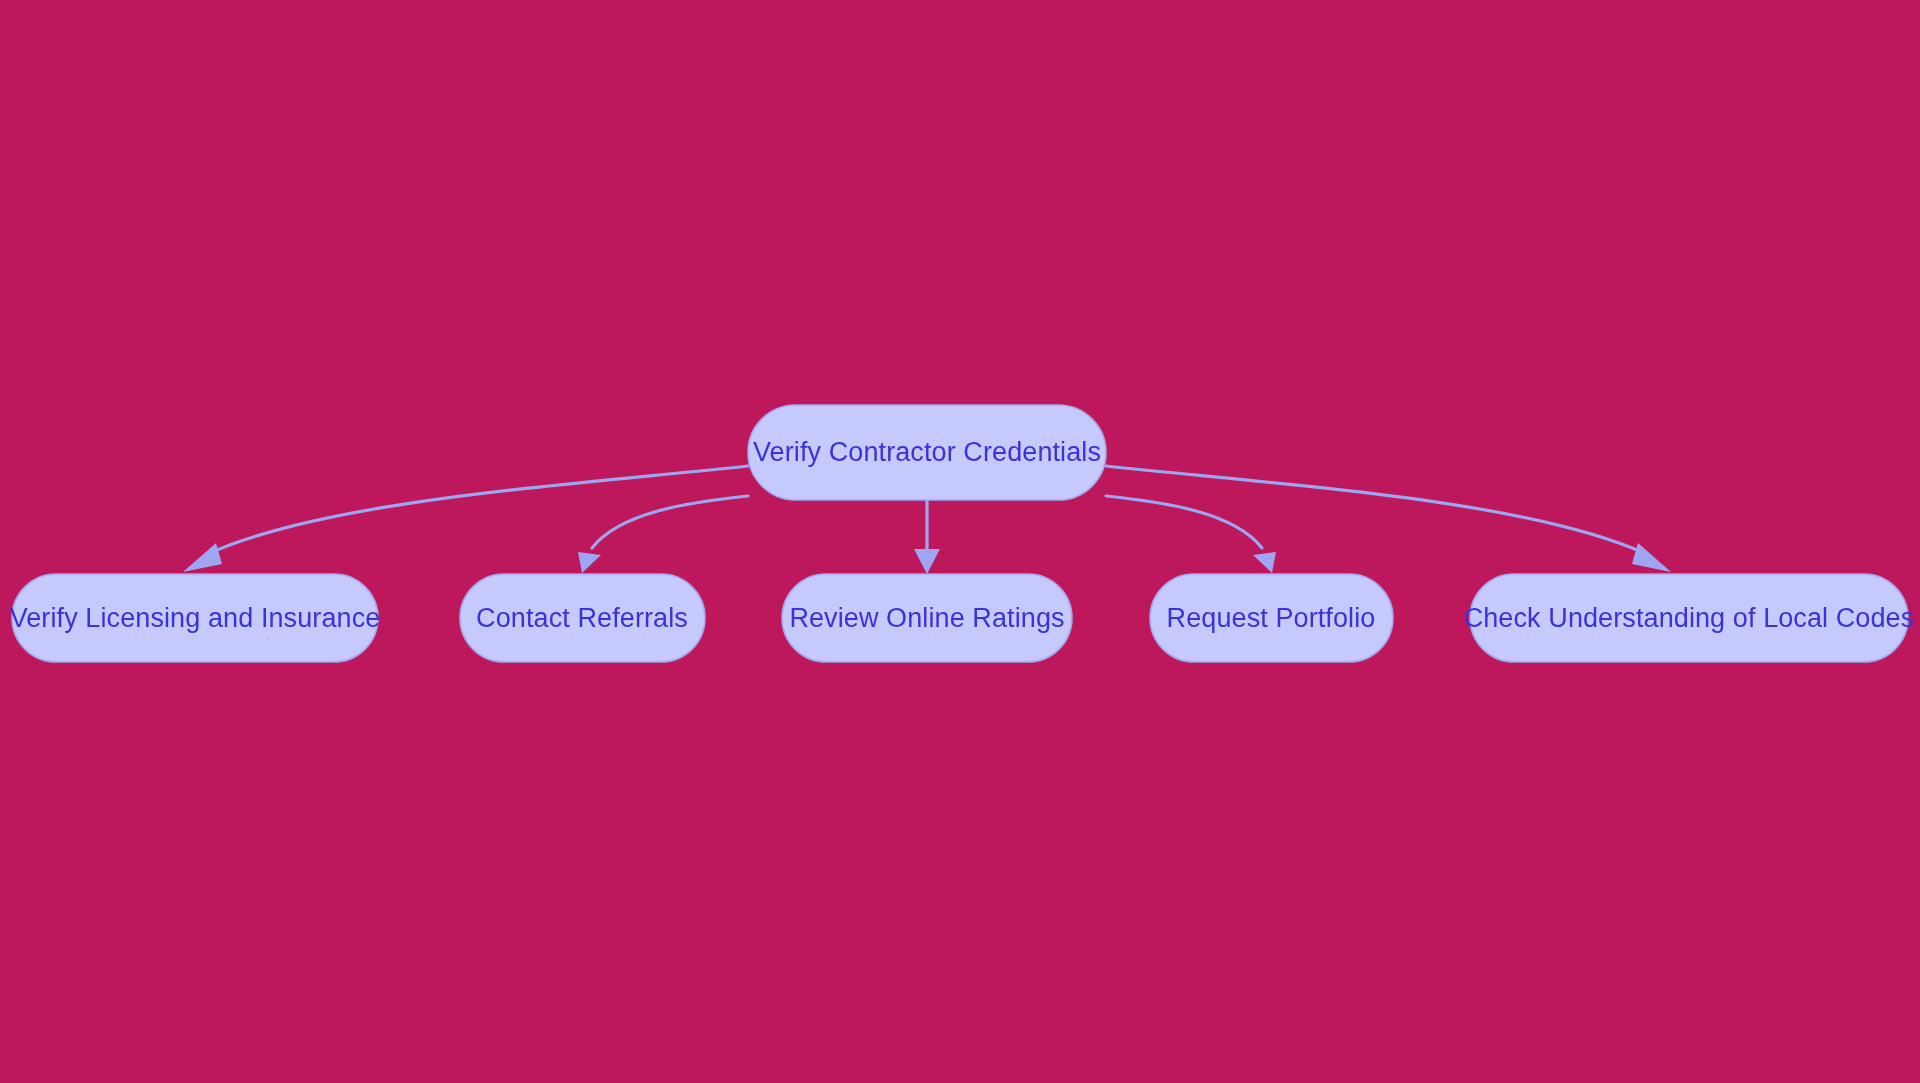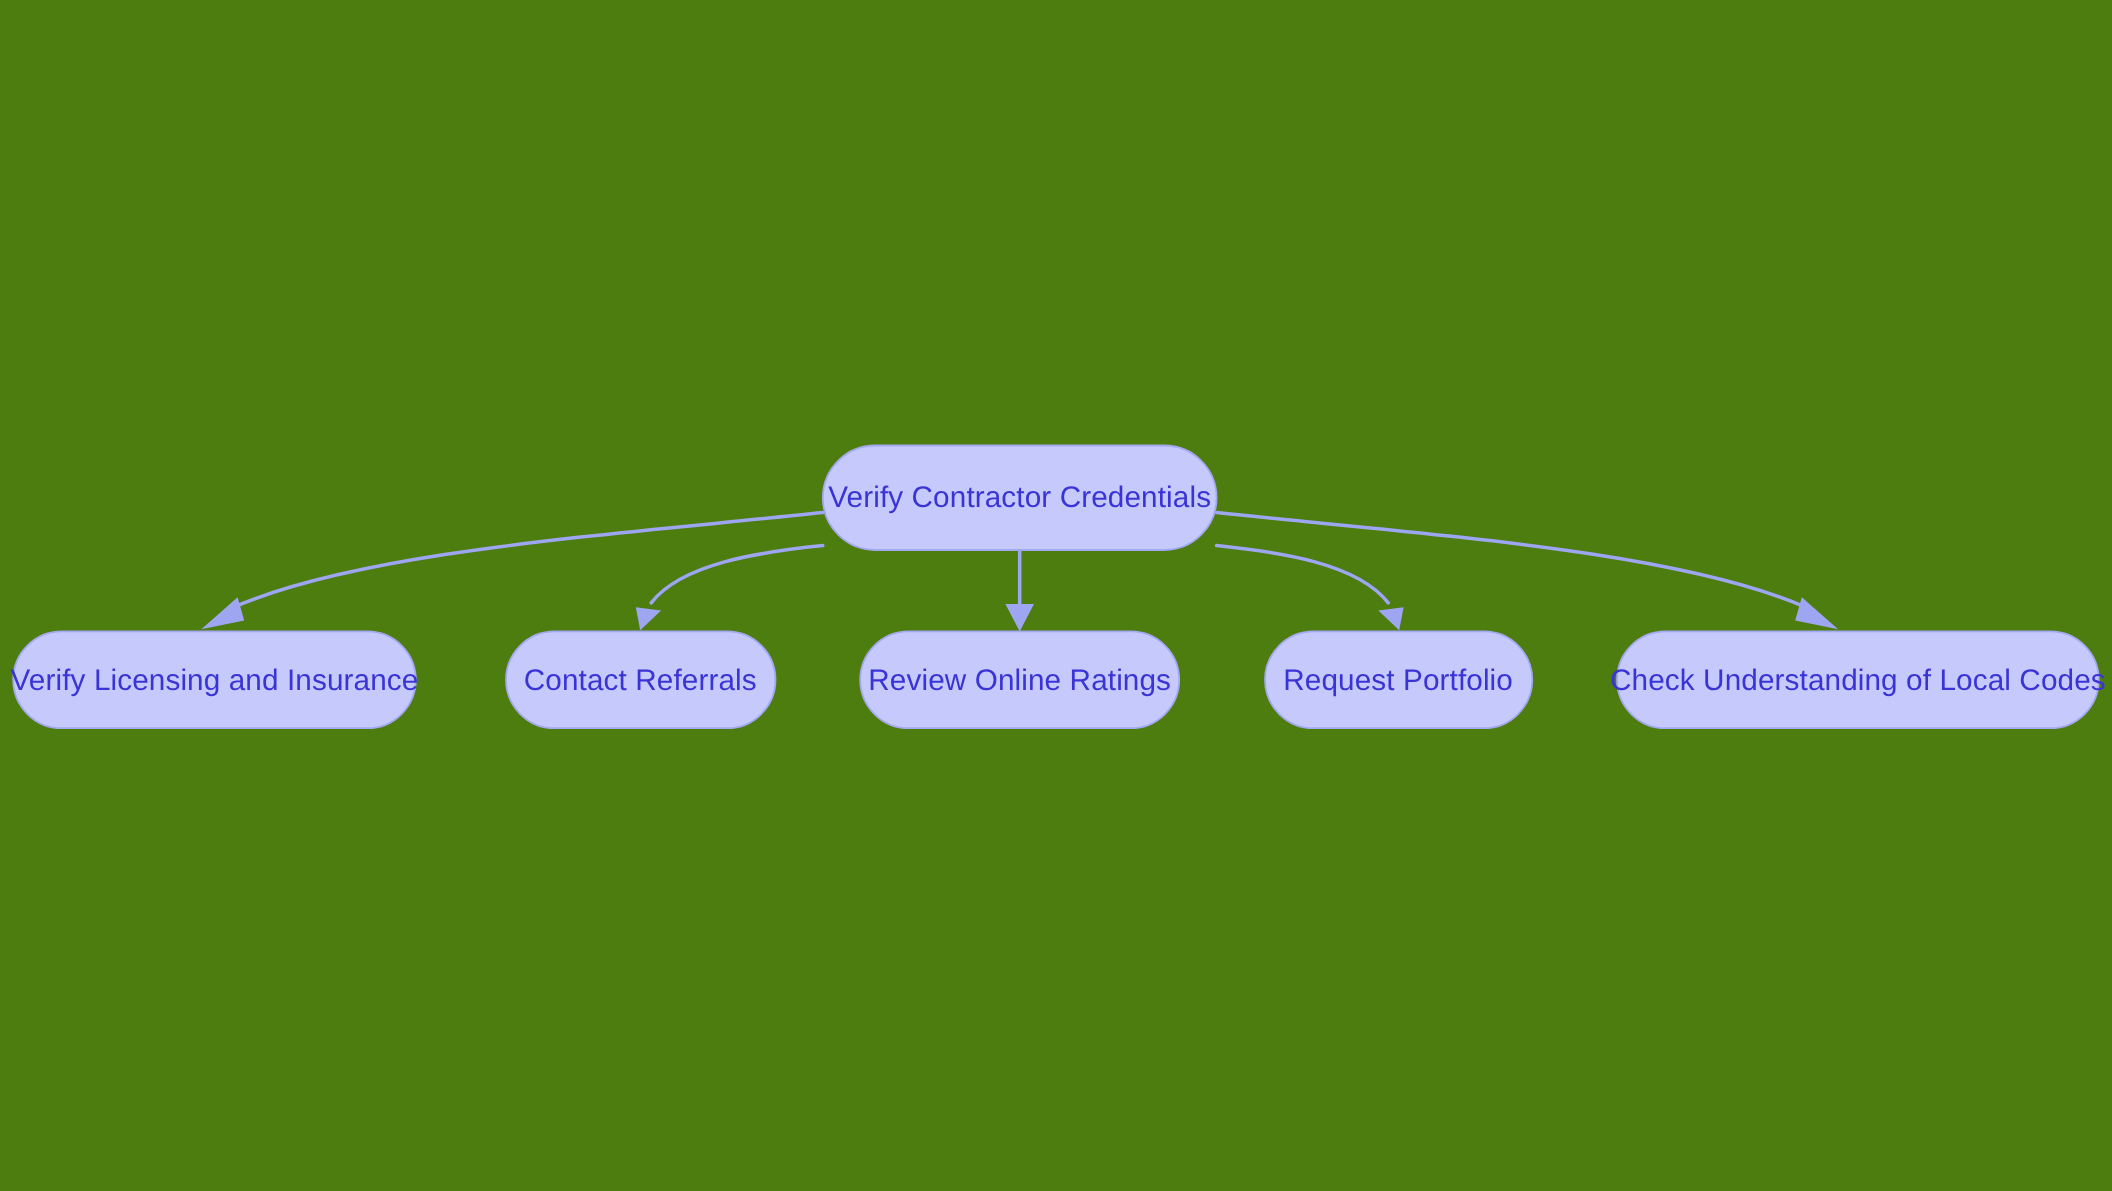--- a/index.html
+++ b/index.html
@@ -13,21 +13,21 @@
     height: 1083px;
     overflow: hidden;
     font-family: "Liberation Sans", "DejaVu Sans", sans-serif;
     position: relative;
   }
   #diagram-root {
     position: absolute;
     inset: 0;
     width: 1920px;
     height: 1083px;
-    background: #4d7c0f;
+    background: #be185d;
   }
   svg.flow-canvas {
     position: absolute;
     left: 0;
     top: 0;
     width: 1920px;
     height: 1083px;
     display: block;
   }
   .node-shape {

